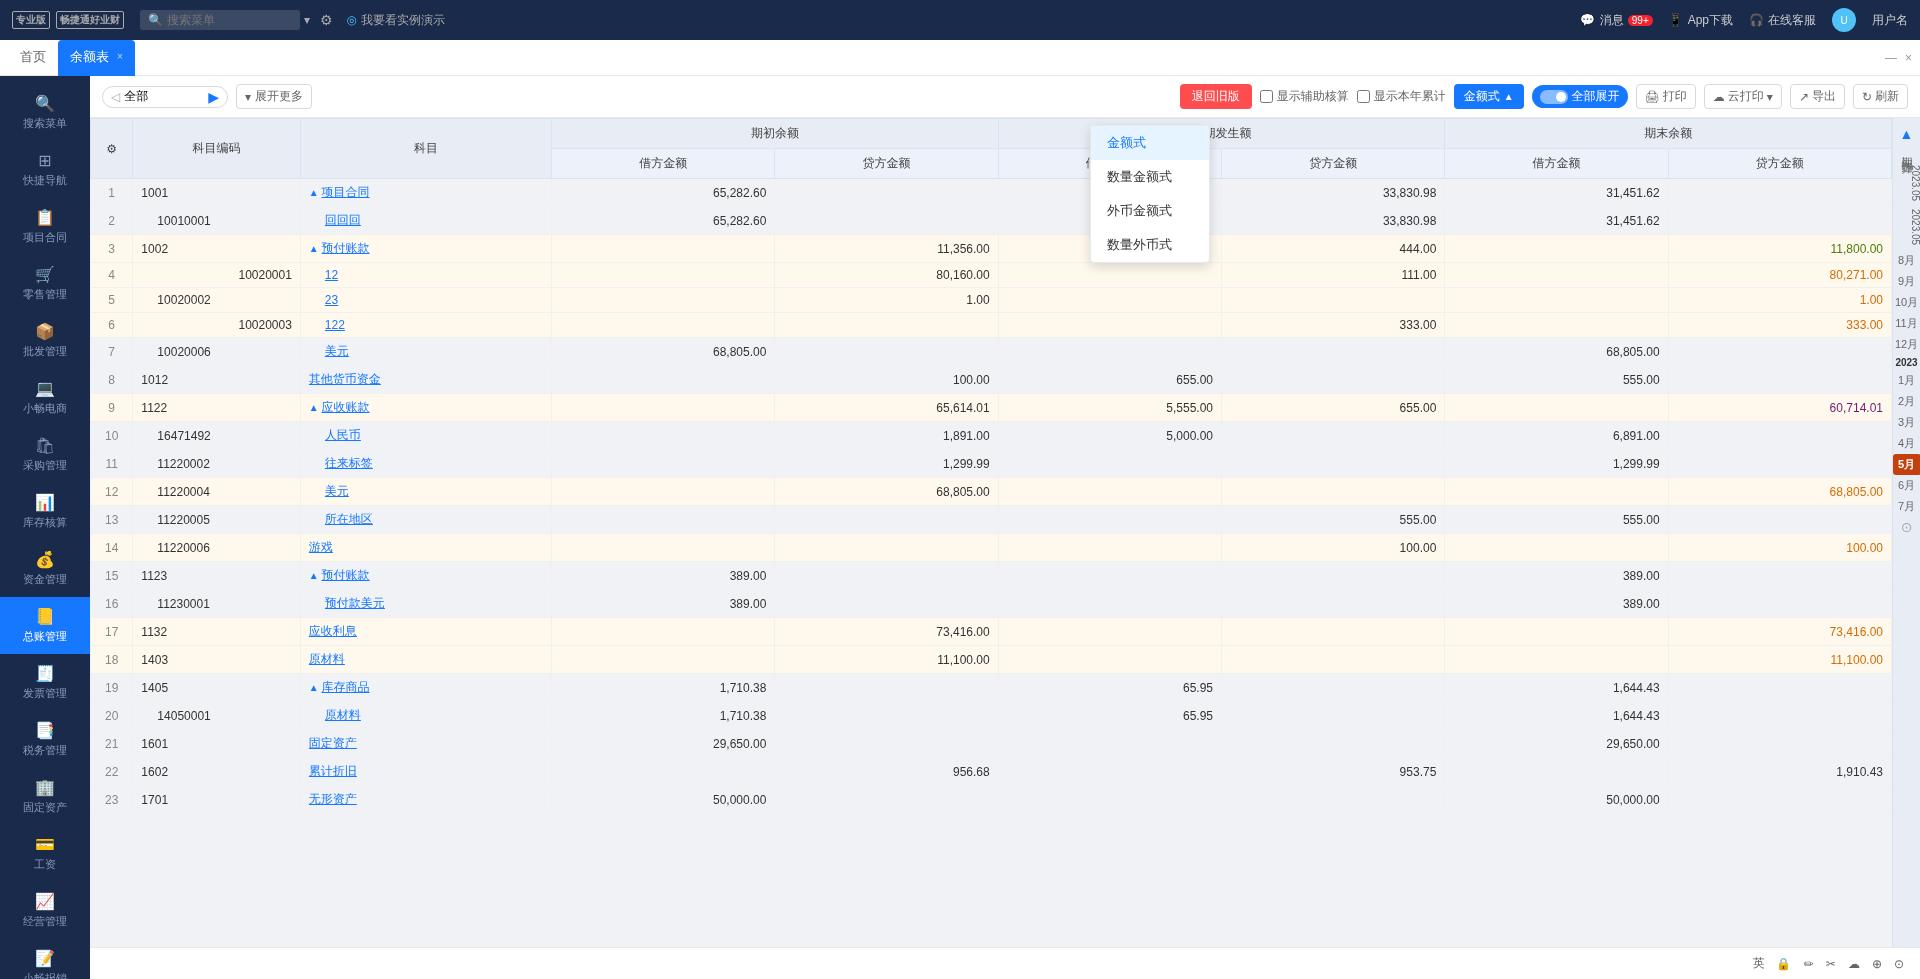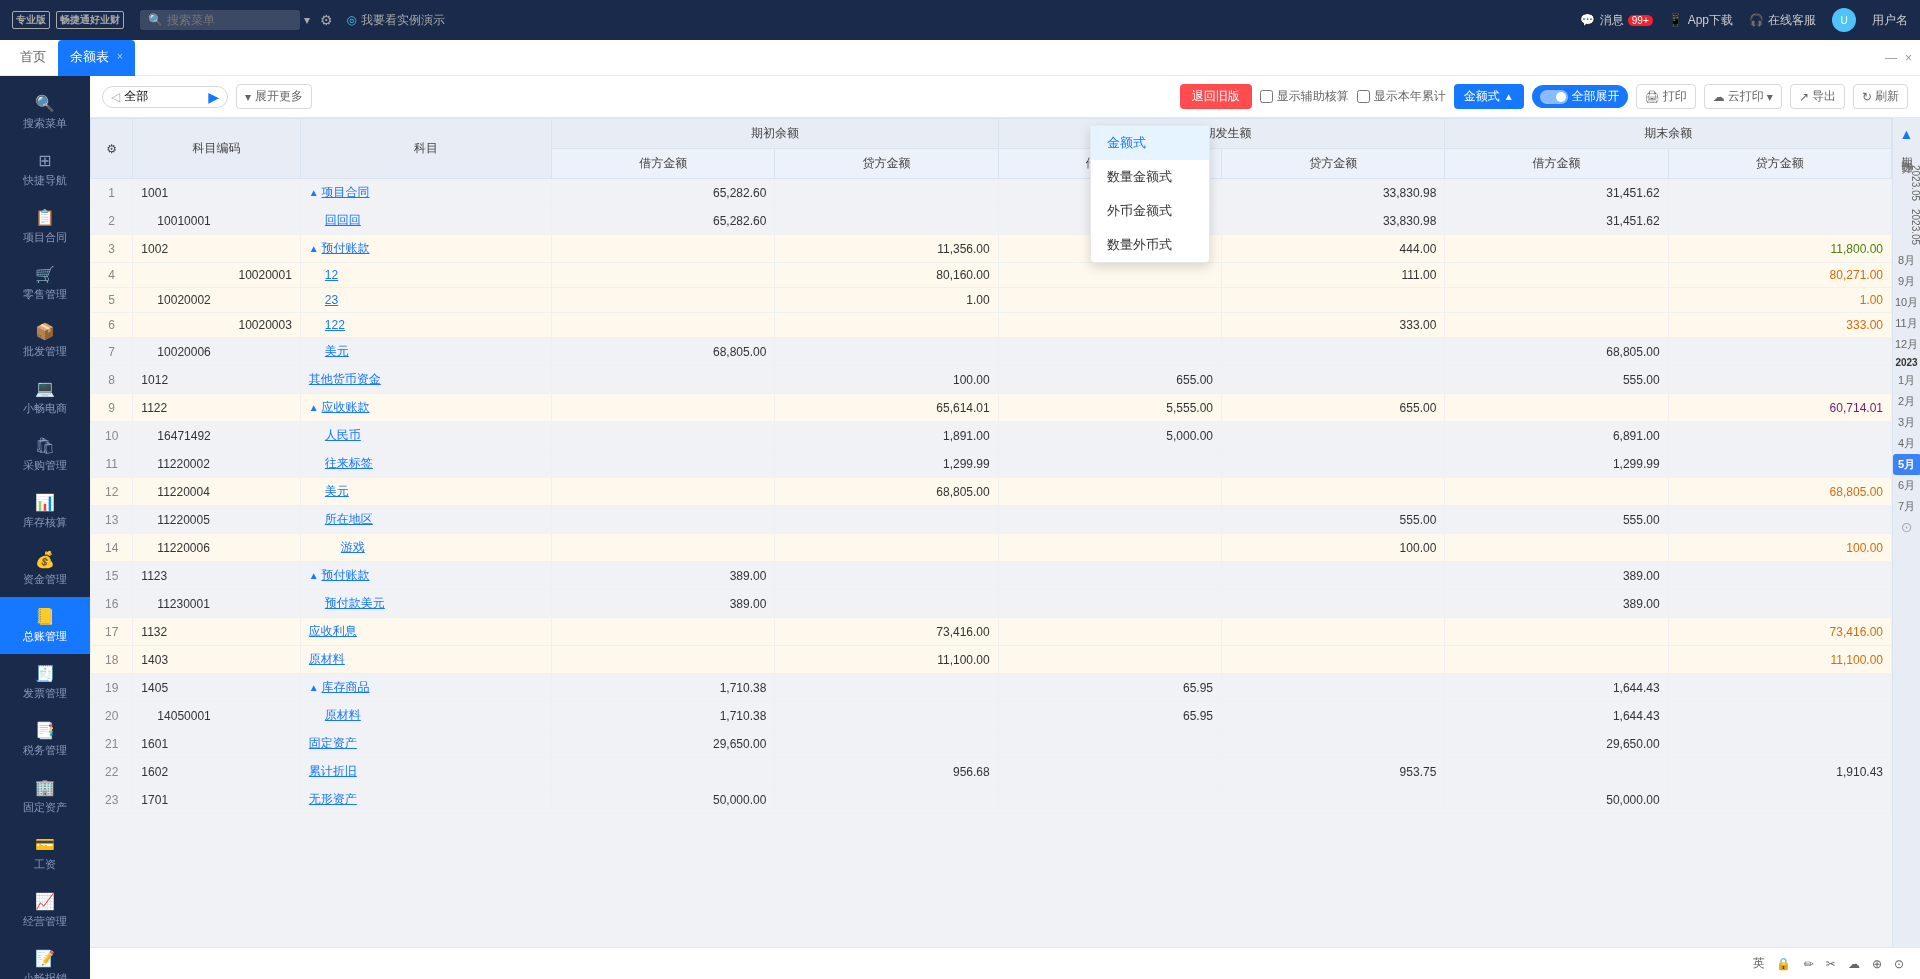--- a/index.html
+++ b/index.html
@@ -76,21 +76,21 @@
     tbody tr td:nth-child(2) { text-align: left; padding-left: 8px; }
     .row-highlight td { background: #fef9ec; }
     .row-highlight td:last-child { color: #d46b08; }
     .num-cell { text-align: right !important; }
     .settings-icon-cell { text-align: center; background: #e8edf5; padding: 6px; cursor: pointer; }
 
     
     .right-panel { width: 28px; background: #e8edf5; display: flex; flex-direction: column; align-items: center; padding-top: 8px; gap: 2px; border-left: 1px solid #d9e4f0; }
     .right-panel-label { writing-mode: vertical-rl; font-size: 11px; color: #666; cursor: pointer; padding: 4px 0; letter-spacing: 2px; }
     .right-panel-month { font-size: 11px; color: #666; padding: 3px 0; cursor: pointer; text-align: center; width: 28px; }
-    .right-panel-month.active { background: #3b82f6; color: #fff; border-radius: 3px; font-weight: bold; }
+    .right-panel-month.active { background: #c2410c; color: #fff; border-radius: 3px; font-weight: bold; }
     .right-panel-year { font-size: 10px; color: #333; font-weight: bold; padding: 2px 0; text-align: center; }
     .right-panel-scroll-up { color: #1677ff; font-size: 14px; cursor: pointer; }
     .right-panel-dots { color: #aaa; font-size: 14px; cursor: pointer; }
 
     
     .bottom-bar { height: 32px; background: #fff; border-top: 1px solid #e8e8e8; display: flex; align-items: center; justify-content: flex-end; padding: 0 16px; gap: 12px; }
     .bottom-bar-item { display: flex; align-items: center; gap: 4px; color: #666; font-size: 12px; cursor: pointer; }
 
     .table-section { display: flex; flex: 1; overflow: hidden; position: relative; }
     .table-main { flex: 1; overflow: auto; }
@@ -428,21 +428,21 @@
                 <td class="num-cell"></td>
                 <td class="num-cell"></td>
                 <td class="num-cell"></td>
                 <td class="num-cell">555.00</td>
                 <td class="num-cell">555.00</td>
                 <td class="num-cell"></td>
               </tr>
               <tr class="row-highlight">
                 <td>14</td>
                 <td style="text-align: left; padding-left: 24px;">11220006</td>
-                <td style="text-align: left; padding-left: 40px;"><span style="color: rgb(22, 119, 255); cursor: pointer; text-decoration: underline;">游戏</span></td>
+                <td style="text-align: left; padding-left: 8px;"><span style="color: rgb(22, 119, 255); cursor: pointer; text-decoration: underline;">游戏</span></td>
                 <td class="num-cell"></td>
                 <td class="num-cell"></td>
                 <td class="num-cell"></td>
                 <td class="num-cell">100.00</td>
                 <td class="num-cell"></td>
                 <td class="num-cell" style="color: rgb(212, 107, 8);">100.00</td>
               </tr>
               <tr>
                 <td>15</td>
                 <td style="text-align: left; padding-left: 8px;">1123</td>

